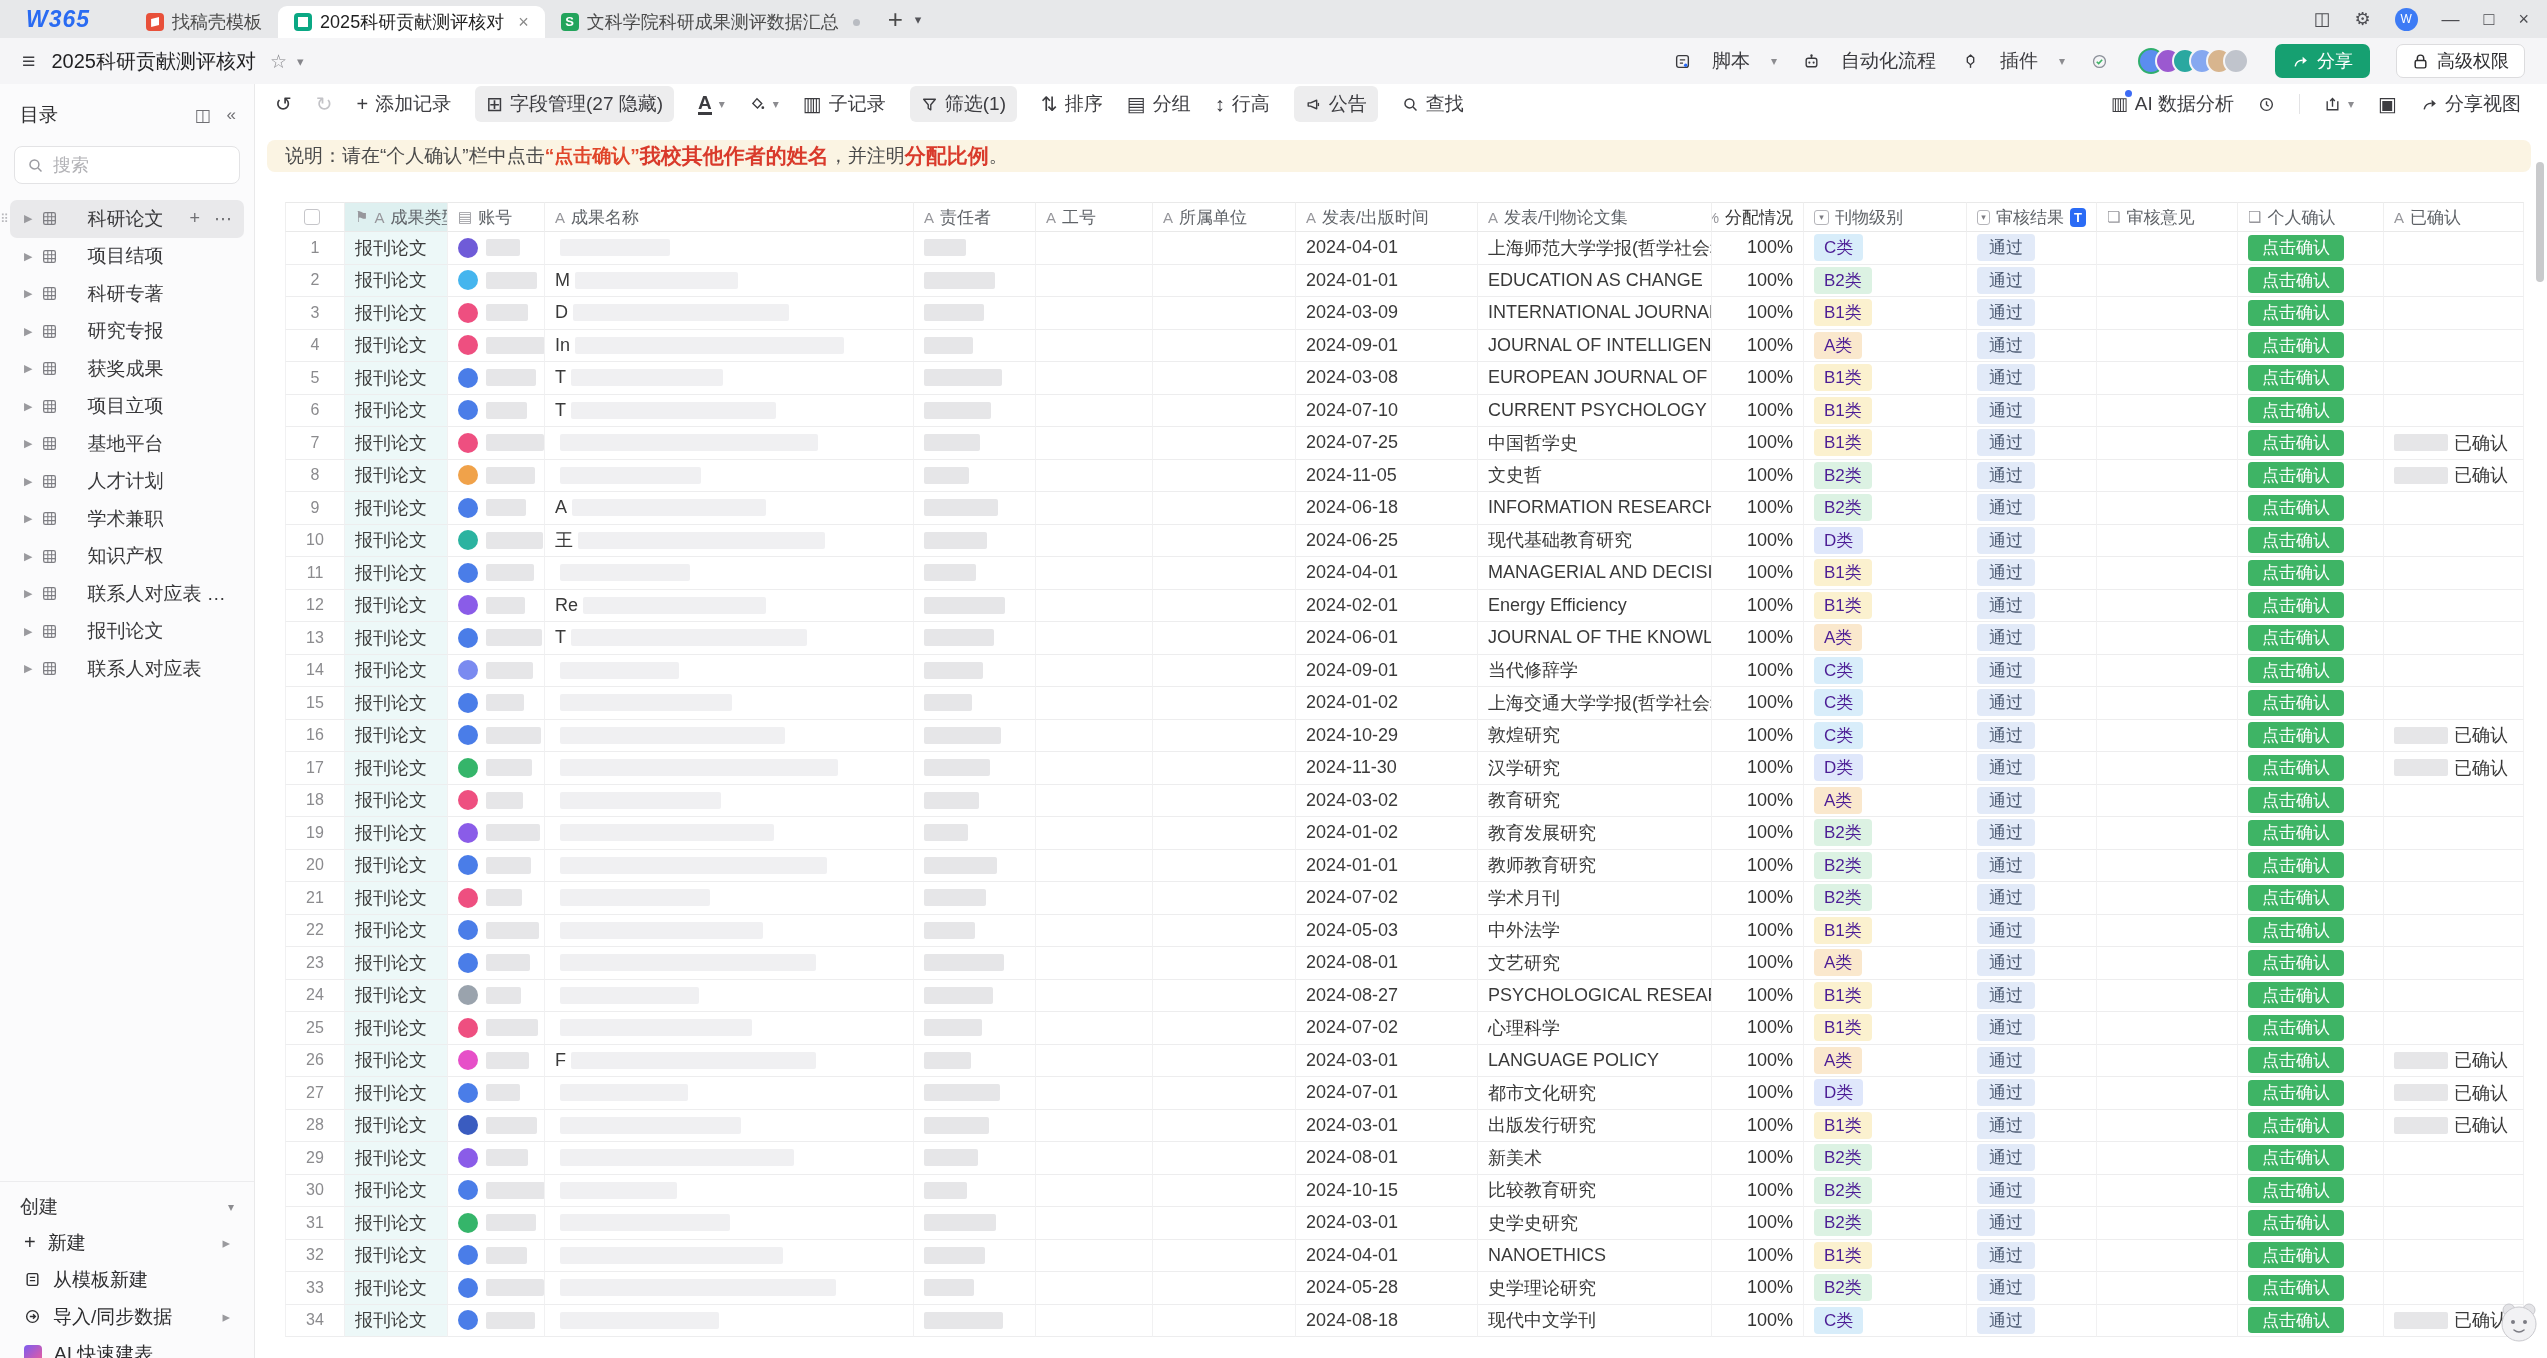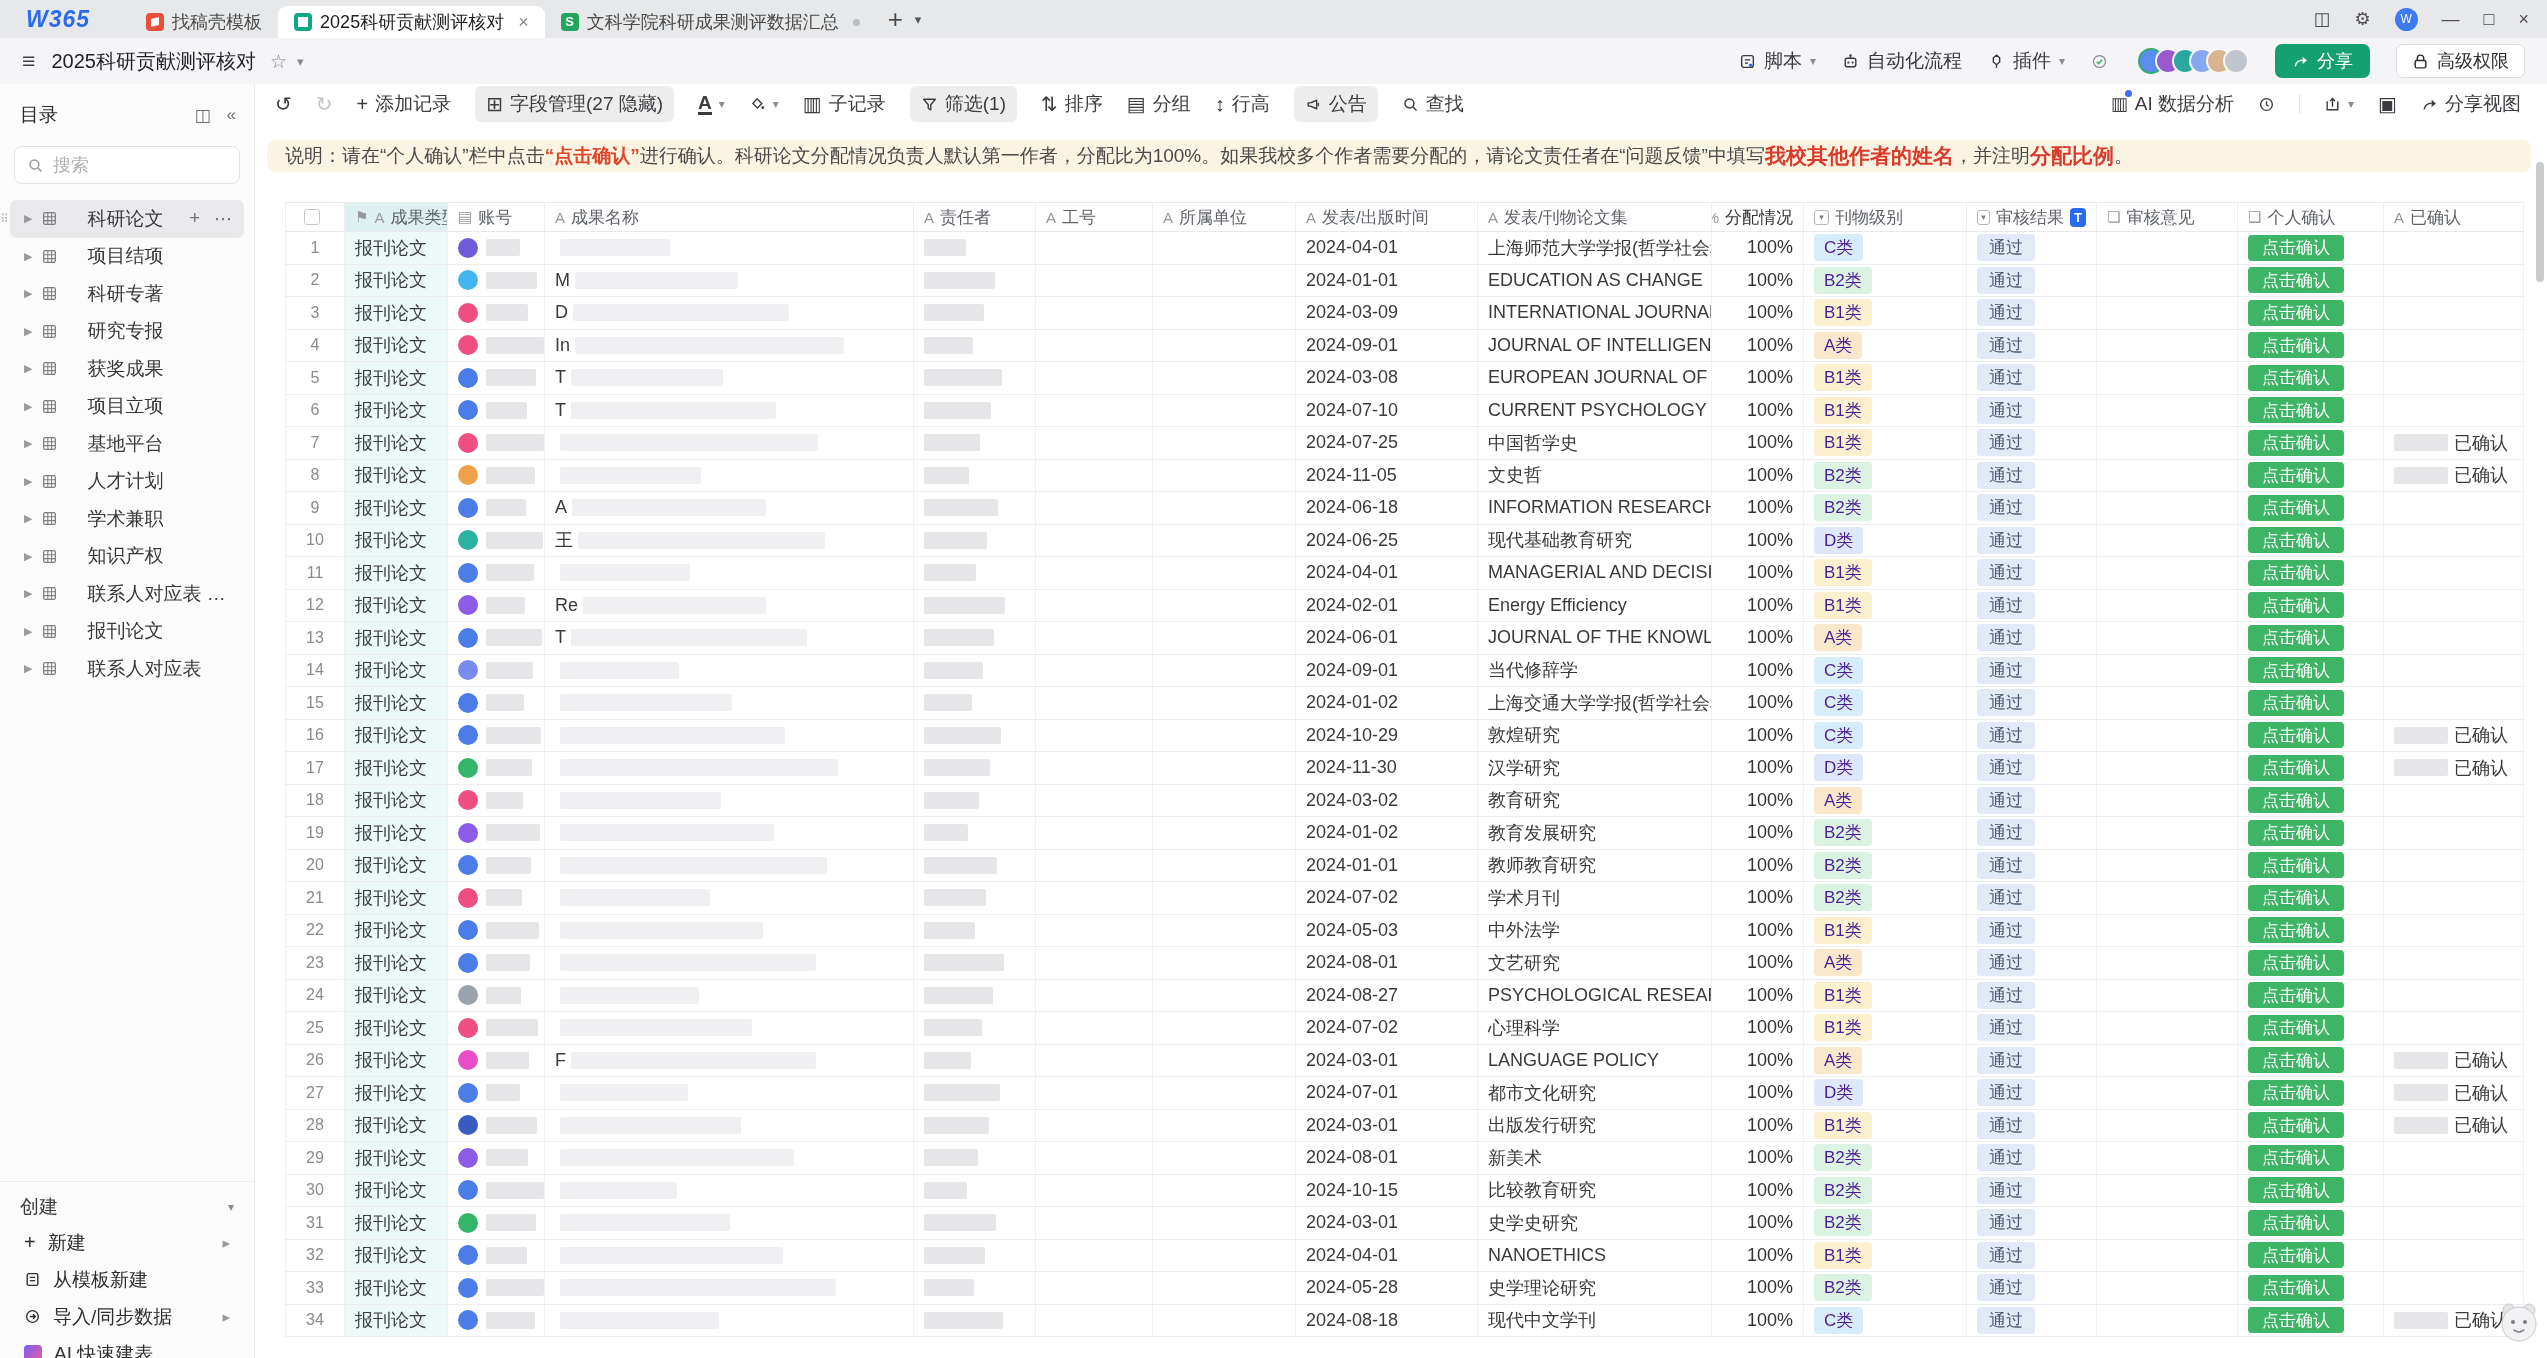--- a/index.html
+++ b/index.html
@@ -32,21 +32,21 @@
 .wincontrols{position:absolute;right:18px;top:0;height:38px;display:flex;align-items:center;gap:24px;color:#4d4d52;font-size:18px;}
 .avatar-top{width:23px;height:23px;border-radius:50%;background:#3d7bf5;color:#fff;font-size:12px;text-align:center;line-height:23px;}
 
 
 .appbar{height:46px;background:#f5f5f7;display:flex;align-items:center;padding:0 22px;}
 .ham{font-size:23px;color:#3e3e42;margin-right:16px;}
 .title{font-size:20px;color:#1f1f21;}
 .star{color:#85858a;margin-left:14px;font-size:19px;}
 .chevd{color:#85858a;font-size:13px;margin-left:10px;}
 .appbar-right{margin-left:auto;display:flex;align-items:center;gap:26px;}
-.hbtn{display:flex;align-items:center;gap:8px;color:#3a3a3e;font-size:19px;}
+.hbtn{display:flex;align-items:center;gap:21px;color:#3a3a3e;font-size:19px;}
 .chev{font-size:12px;color:#8c8c90;}
 .stack{display:flex;align-items:center;margin-left:4px;}
 .hav{width:26px;height:26px;border-radius:50%;border:2px solid #f5f5f7;margin-left:-9px;flex:none;}
 .hav.ring{border:2px solid #2fae6e;margin-left:0;}
 .share-btn{background:#16a071;color:#fff;border:none;border-radius:7px;height:34px;display:flex;align-items:center;gap:8px;padding:0 17px;font-size:18px;}
 .perm-btn{background:#fff;border:1px solid #dcdcde;border-radius:7px;height:34px;display:flex;align-items:center;gap:8px;padding:0 15px;font-size:18px;color:#2e2e30;}
 
 
 .layout{display:flex;height:1274px;}
 .sidebar{width:255px;background:#fbfbfc;border-right:1px solid #e9e9ea;display:flex;flex-direction:column;overflow:hidden;}
@@ -487,21 +487,20 @@
             <path d="M3 12.5c.8-3.8 3.4-5.6 7-5.6" fill="none" stroke="#3c3c40" stroke-width="1.4"></path>
             <path d="M10 3.6 14 7l-4 3.4z" fill="#3c3c40"></path>
           </svg>
         <span>分享视图</span>
         </span>
     </div>
 
     <div class="banner">
         <span class="seg-n">说明：请在“个人确认”栏中点击</span>
         <span class="seg-r">“点击确认”</span>
-        <span class="seg-n">进行确认。科研论文分配情况负责人默认第一作者，分配比为100%。如果我校多个作者需要分配的，请论文责任者在“问题反馈”中填写</span>
         <span class="seg-R">我校其他作者的姓名</span>
         <span class="seg-n">，并注明</span>
         <span class="seg-R">分配比例</span>
         <span class="seg-n">。</span>
       </div>
 
     <div class="table">
       <div class="thead">
           <div class="th c-rownum">
             <span class="cb"></span>

